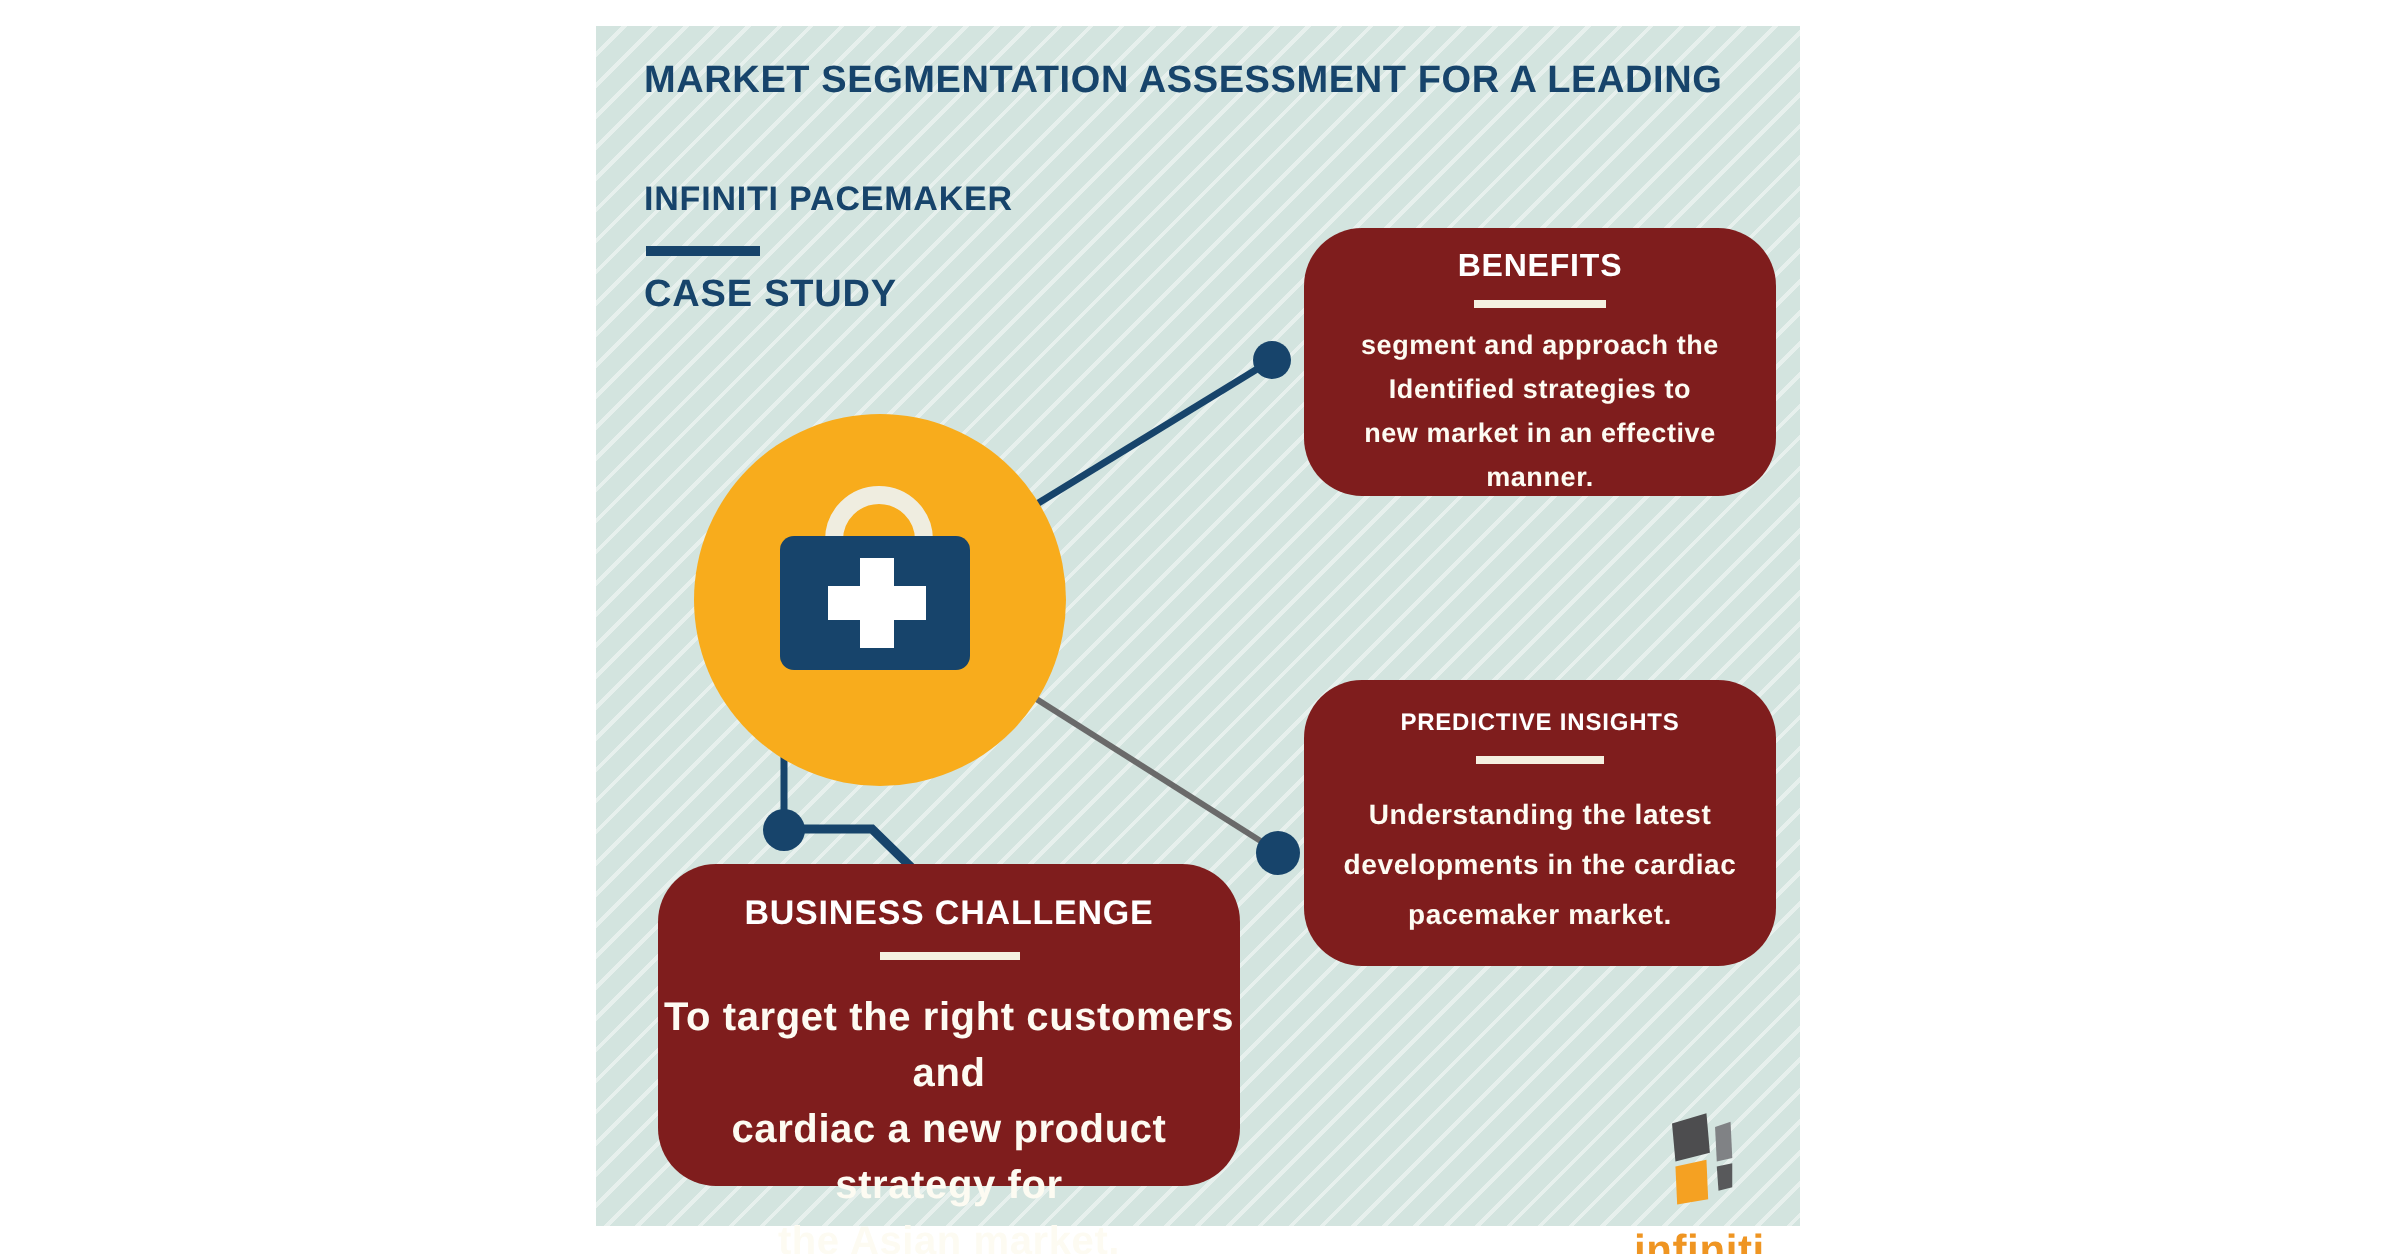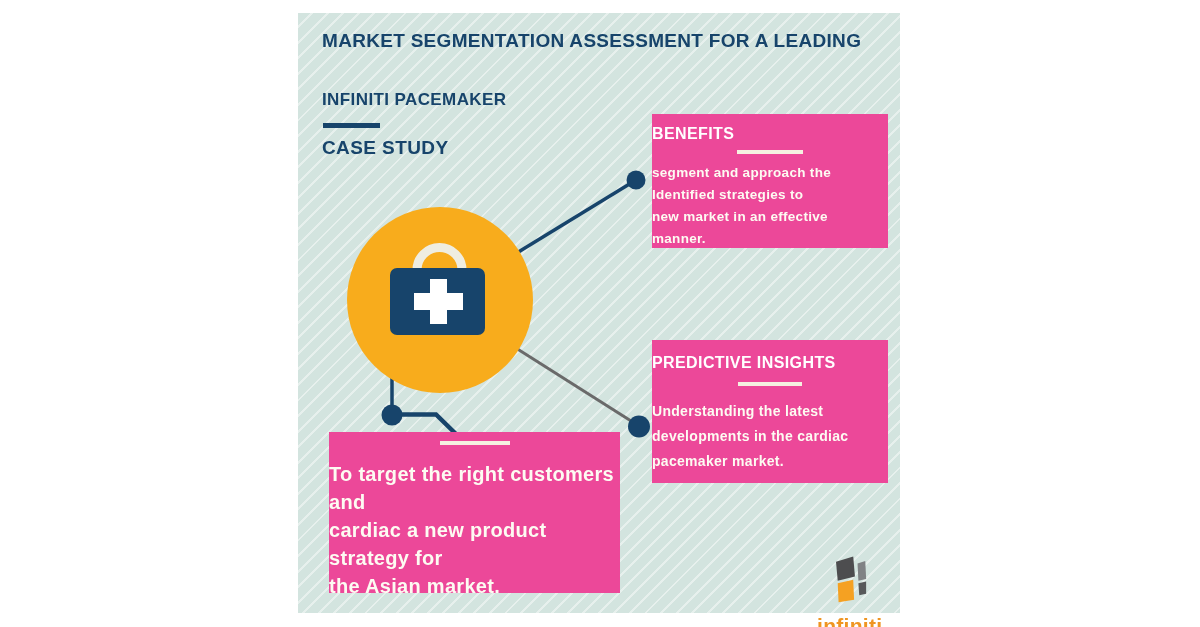--- a/index.html
+++ b/index.html
@@ -13,32 +13,32 @@
   .overlay{position:absolute;left:0;top:0;width:1200px;height:627px;z-index:1;pointer-events:none;}
 
   .title{position:absolute;left:322px;top:29px;z-index:2;color:#17446B;
          font-size:19px;font-weight:bold;line-height:24px;letter-spacing:0.3px;}
   .company{position:absolute;left:322px;top:90px;z-index:2;color:#17446B;
          font-size:17px;font-weight:bold;letter-spacing:0.4px;}
   .hdr-divider{position:absolute;left:323px;top:123px;width:57px;height:5px;background:#17446B;z-index:2;}
   .doctype{position:absolute;left:322px;top:137px;z-index:2;color:#17446B;
          font-size:19px;font-weight:bold;letter-spacing:0.4px;}
 
-  .card{position:absolute;background:#ec4899;z-index:2;text-align:left;color:#FDFBF2;}
+  .card{position:absolute;background:#7f1d1d;z-index:2;text-align:center;color:#FDFBF2;border-radius:29px;}
   .card .heading{font-weight:bold;color:#FFFFFF;letter-spacing:0.4px;}
   .card .card-divider{background:#F5F0E1;height:4px;margin:7px auto 0 auto;}
   .card .body{font-weight:bold;letter-spacing:0.3px;}
 
   .card-benefits{left:652px;top:114px;width:236px;height:134px;}
   .card-benefits .heading{margin-top:11px;font-size:16px;}
   .card-benefits .card-divider{width:66px;}
   .card-benefits .body{margin-top:8px;font-size:13.5px;line-height:22px;}
 
   .card-predictive{left:652px;top:340px;width:236px;height:143px;}
-  .card-predictive .heading{margin-top:14px;font-size:16px;}
+  .card-predictive .heading{margin-top:14px;font-size:12px;}
   .card-predictive .card-divider{width:64px;margin-top:10px;}
   .card-predictive .body{margin-top:13px;font-size:14px;line-height:25px;}
 
   .card-challenge{left:329px;top:432px;width:291px;height:161px;}
   .card-challenge .heading{margin-top:15px;font-size:17px;}
   .card-challenge .card-divider{width:70px;margin-top:9px;}
   .card-challenge .body{margin-top:15px;font-size:20px;line-height:28px;}
 
   .logo{position:absolute;left:810px;top:552px;z-index:2;display:flex;align-items:center;flex-direction:column;}
   .logo-text{margin-left:7px;margin-top:9px;line-height:1;}
@@ -95,20 +95,21 @@
     <div class="heading">PREDICTIVE INSIGHTS</div>
     <div class="card-divider"></div>
     <div class="body">
       <div>Understanding the latest</div>
       <div>developments in the cardiac</div>
       <div>pacemaker market.</div>
     </div>
   </div>
 
   <div class="card card-challenge">
+    <div class="heading">BUSINESS CHALLENGE</div>
     <div class="card-divider"></div>
     <div class="body">
       <div>To target the right customers and</div>
       <div>cardiac a new product strategy for</div>
       <div>the Asian market.</div>
     </div>
   </div>
 
   <div class="logo">
     <svg width="31" height="54" viewBox="0 0 36 54">

